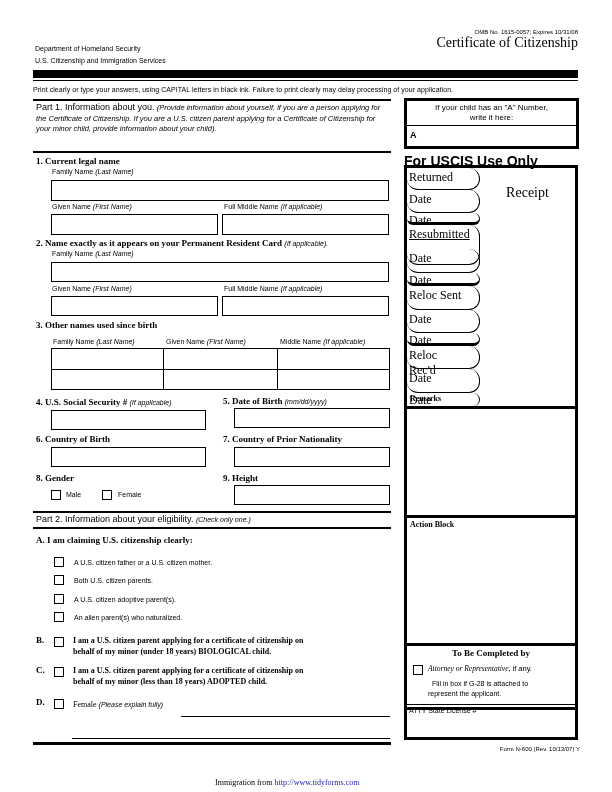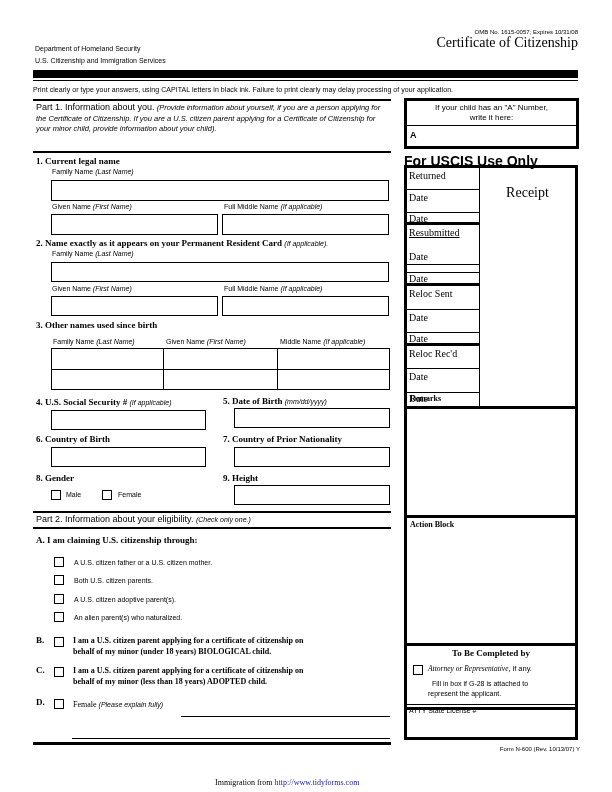--- a/index.html
+++ b/index.html
@@ -10,21 +10,21 @@
   .sans{font-family:"Liberation Sans",sans-serif;}
   .it{font-style:italic;}
   .b{font-weight:bold;}
   .box{position:absolute;border:1px solid #000;box-sizing:border-box;background:#fff;}
   .rule{position:absolute;background:#000;}
   .lbl{position:absolute;font-size:7px;white-space:nowrap;}
   .q{position:absolute;font-size:9px;font-weight:bold;white-space:nowrap;font-family:"Liberation Serif",serif;}
   .q .note{font-weight:normal;font-style:italic;font-size:7px;font-family:"Liberation Sans",sans-serif;}
   .cb{position:absolute;width:10px;height:10px;border:1px solid #000;box-sizing:border-box;background:#fff;}
   .opt{position:absolute;font-size:7px;white-space:nowrap;}
-  .cell{position:absolute;border-right:1px solid #000;border-bottom:1px solid #000;box-sizing:border-box;font-size:10px;padding:2px 13px 0 2px;font-family:"Liberation Serif",serif;}
+  .cell{position:absolute;border-right:1px solid #000;border-bottom:1px solid #000;box-sizing:border-box;font-size:12px;padding:2px 13px 0 2px;font-family:"Liberation Serif",serif;border-radius:11px;}
 </style>
 </head>
 <body>
 
 <div class="abs sans" style="left:410px;top:29px;font-size:6px;width:168px;text-align:right;">OMB No. 1615-0057; Expires 10/31/08</div>
 <div class="abs sans" style="left:35px;top:45px;font-size:7px;">Department of Homeland Security</div>
 <div class="abs sans" style="left:35px;top:57px;font-size:7px;">U.S. Citizenship and Immigration Services</div>
 <div class="abs serif" style="left:380px;top:35px;width:198px;text-align:right;font-size:14px;line-height:16px;">
   <div>Certificate of Citizenship</div>
 </div>
@@ -85,21 +85,21 @@
 <div class="opt" style="left:66px;top:491px;">Male</div>
 <div class="cb" style="left:102px;top:490px;"></div>
 <div class="opt" style="left:118px;top:491px;">Female</div>
 <div class="q" style="left:223px;top:473px;">9.  Height</div>
 <div class="box" style="left:234px;top:485px;width:156px;height:20px;"></div>
 
 <div class="rule" style="left:33px;top:511px;width:358px;height:2px;"></div>
 <div class="abs sans" style="left:36px;top:514px;font-size:9px;white-space:nowrap;"><span>Part 2.  Information about your eligibility.</span> <span class="it" style="font-size:7px;">(Check only one.)</span></div>
 <div class="rule" style="left:33px;top:527px;width:358px;height:2px;"></div>
 
-<div class="q" style="left:36px;top:535px;">A.  I am claiming U.S. citizenship through:</div>
+<div class="q" style="left:36px;top:535px;">A.  I am claiming U.S. citizenship clearly:</div>
 <div class="cb" style="left:54px;top:557px;"></div>
 <div class="opt" style="left:74px;top:559px;">A U.S. citizen father or a U.S. citizen mother.</div>
 <div class="cb" style="left:54px;top:575px;"></div>
 <div class="opt" style="left:74px;top:577px;">Both U.S. citizen parents.</div>
 <div class="cb" style="left:54px;top:594px;"></div>
 <div class="opt" style="left:74px;top:596px;">A U.S. citizen adoptive parent(s).</div>
 <div class="cb" style="left:54px;top:612px;"></div>
 <div class="opt" style="left:74px;top:614px;">An alien parent(s) who naturalized.</div>
 
 <div class="q" style="left:36px;top:635px;">B.</div>

